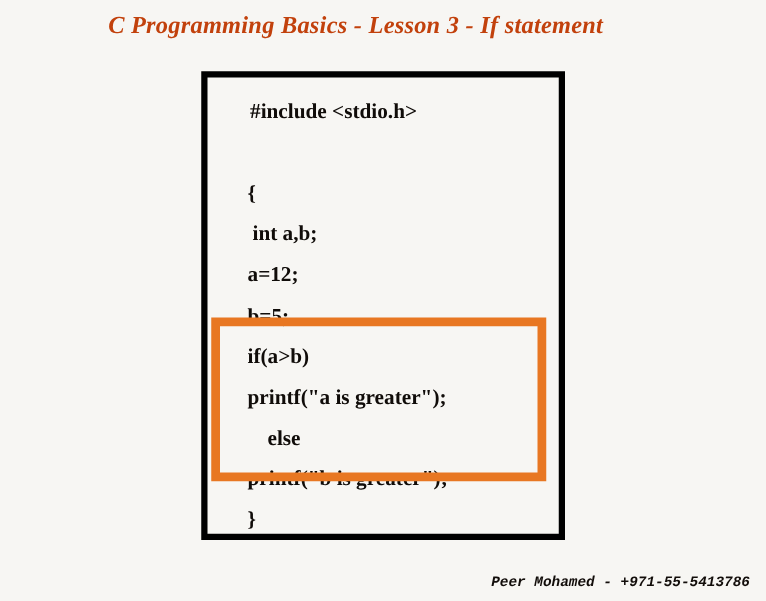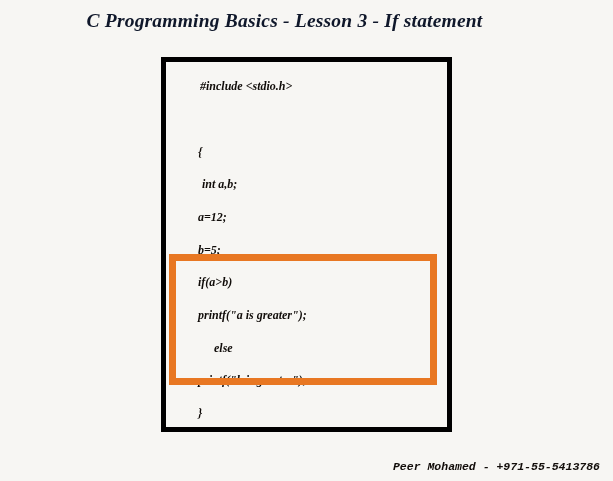--- a/index.html
+++ b/index.html
@@ -26,21 +26,21 @@
     position: absolute;
     left: 0;
     top: 10px;
     width: 569px;
     text-align: center;
     font-family: "Liberation Serif", "DejaVu Serif", serif;
     font-style: italic;
     font-weight: bold;
     font-size: 19.5px;
     letter-spacing: 0.2px;
-    color: #0f172a;
+    color: #c2410c;
     white-space: nowrap;
   }
 
   
   #code-box {
     position: absolute;
     left: 161px;
     top: 57px;
     width: 291px;
     height: 375px;
@@ -53,23 +53,22 @@
     position: absolute;
     left: 0;
     top: 0;
     width: 100%;
     height: 100%;
   }
 
   .code-line {
     position: absolute;
     font-family: "Liberation Serif", "DejaVu Serif", serif;
-    font-style: italic;
     font-weight: bold;
-    font-size: 12px;
+    font-size: 17px;
     color: #100c09;
     white-space: nowrap;
     line-height: 1;
   }
 
   
   #highlight-box {
     position: absolute;
     left: 169px;
     top: 254px;

